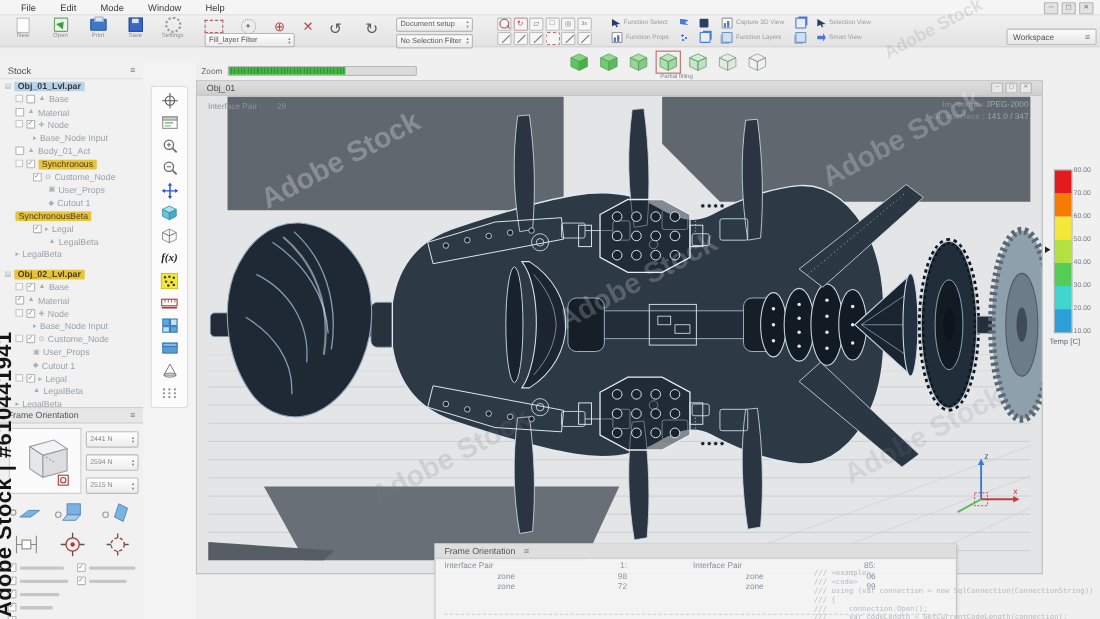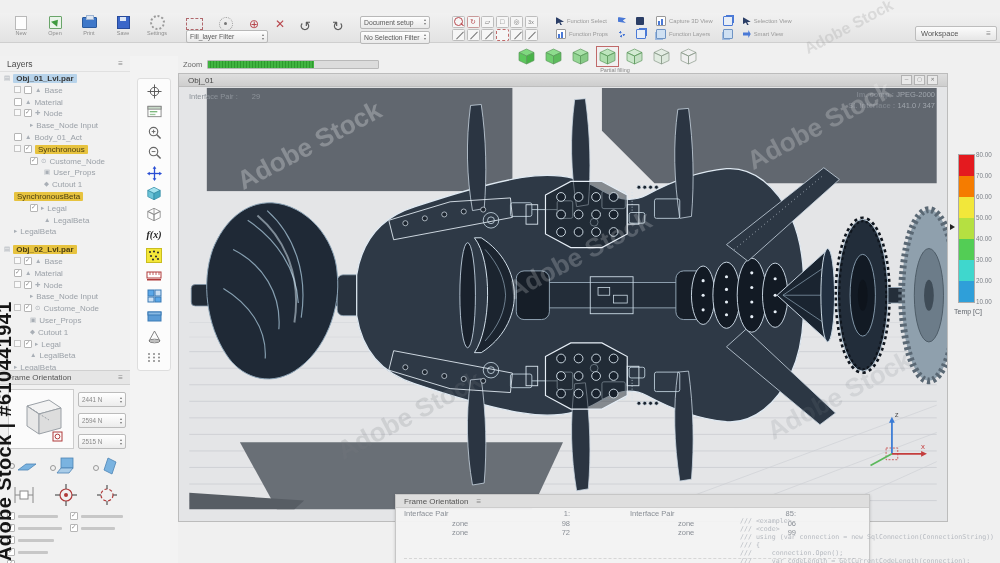--- a/index.html
+++ b/index.html
@@ -159,20 +159,34 @@
   .wm3{left:740px;top:110px;color:rgba(255,255,255,.22);}
   .wm4{left:330px;top:400px;color:rgba(120,126,132,.20);}
   .wm5{left:760px;top:380px;color:rgba(120,126,132,.16);}
   .wm6{left:800px;top:18px;font-size:16px;color:rgba(150,150,150,.25);}
 </style>
 </head>
 <body>
 
 <div id="app">
 
+  <div class="menubar">
+    <div id="menu-items" style="display: flex;">
+        <span class="menu-item">File</span>
+        <span class="menu-item">Edit</span>
+        <span class="menu-item">Mode</span>
+        <span class="menu-item">Window</span>
+        <span class="menu-item">Help</span>
+      </div>
+    <div class="winctl">
+      <span>─</span>
+      <span>▢</span>
+      <span>✕</span>
+    </div>
+  </div>
 
   <div class="toolbar">
     <div class="tb-files" id="tb-files">
         <div class="tb-btn">
           <div class="ic">
             <span class="i-new"></span>
           </div>
           <div class="lb">New</div>
         </div>
         <div class="tb-btn">
@@ -372,21 +386,21 @@
 
   <div class="zoomctl">
     <span class="zl">Zoom</span>
     <div class="zoombar">
         <div class="zoomfill" id="zoomfill" style="width: 62%;"></div>
       </div>
   </div>
 
   <div class="leftpanel">
     <div class="lp-header">
-      <span>Layers</span>
+      <span>Stock</span>
       <span class="burger">≡</span>
     </div>
     <div class="tree" id="layer-tree">
         <div class="trow root" style="padding-left: 4px;">
           <span class="tglyph">▤</span>
           <span class="tlabel chip-b">Obj_01_Lvl.par</span>
         </div>
         <div class="trow" style="padding-left: 14px;">
           <span class="exp"></span>
           <span class="chk u"></span>

